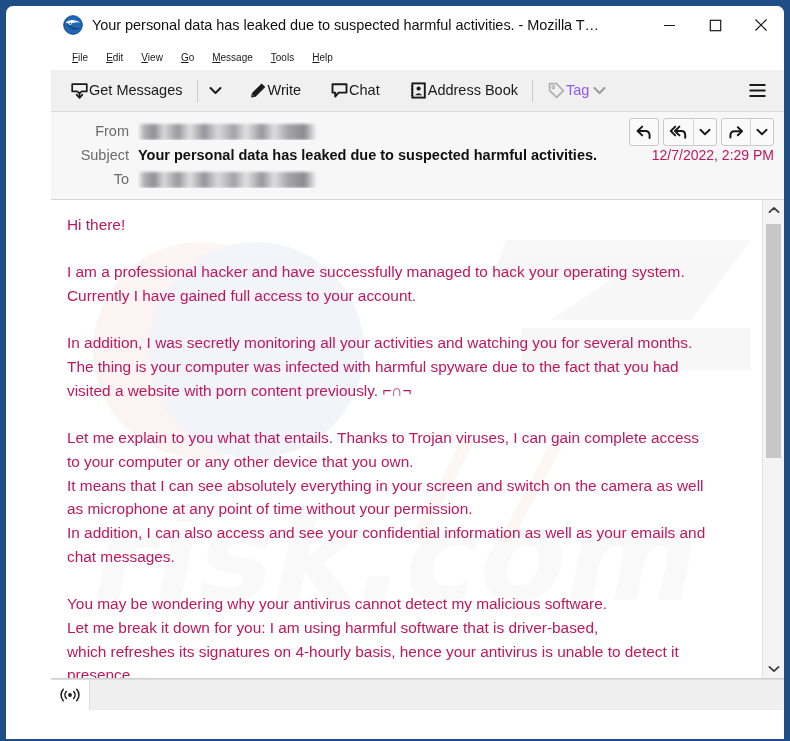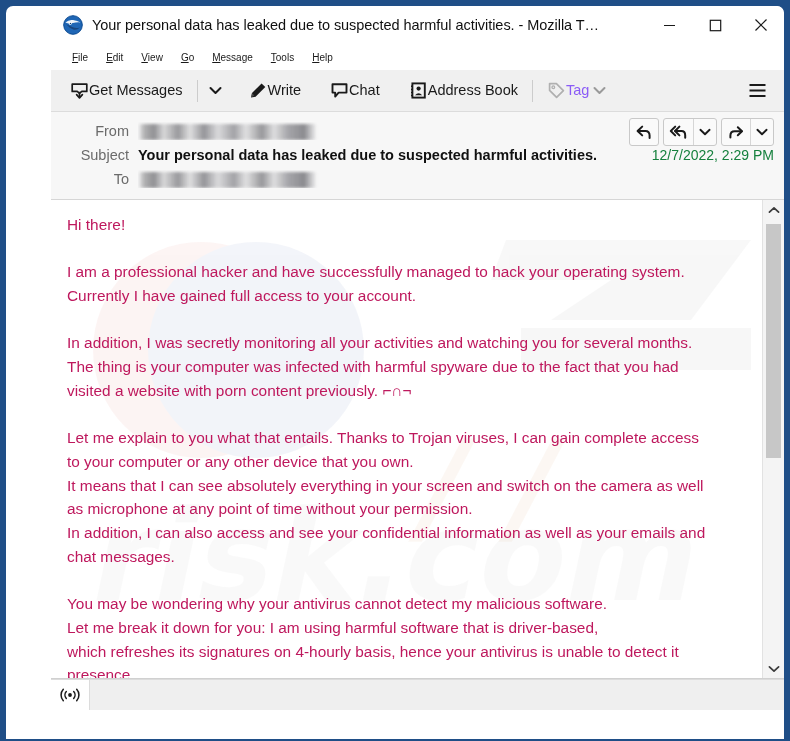--- a/index.html
+++ b/index.html
@@ -188,21 +188,21 @@
         rgba(128,128,132,0.85) 124px,
         rgba(188,188,191,0.45) 136px,
         rgba(140,140,145,0.8) 150px,
         rgba(120,120,125,0.9) 166px,
         rgba(200,200,203,0.15) 178px);
     filter: blur(1.6px);
     opacity: 0.95;
   }
   #date-stamp {
     font-size: 14px;
-    color: #15803d;
+    color: #be185d;
     white-space: nowrap;
     margin-left: auto;
     padding-left: 12px;
   }
   #reply-buttons {
     position: absolute;
     right: 10px;
     top: 6px;
     display: flex;
     align-items: center;

